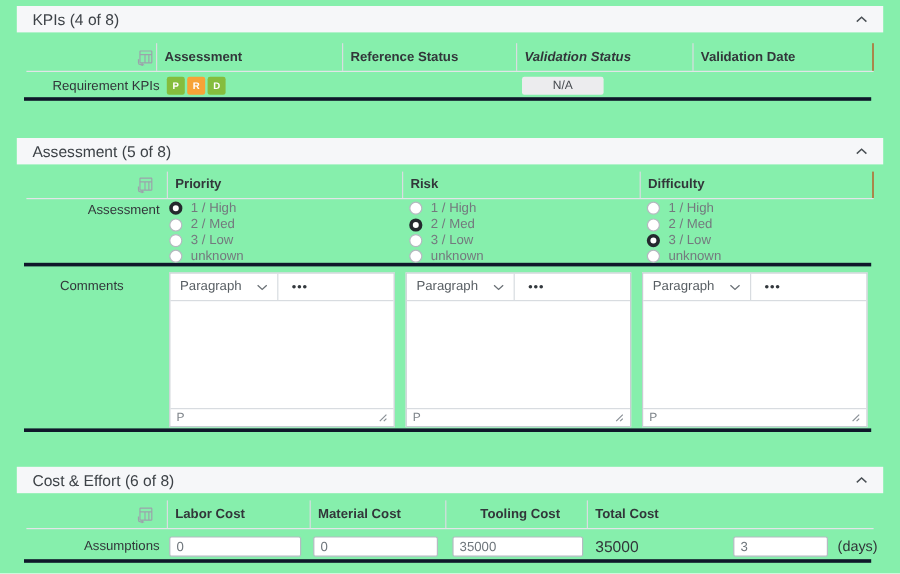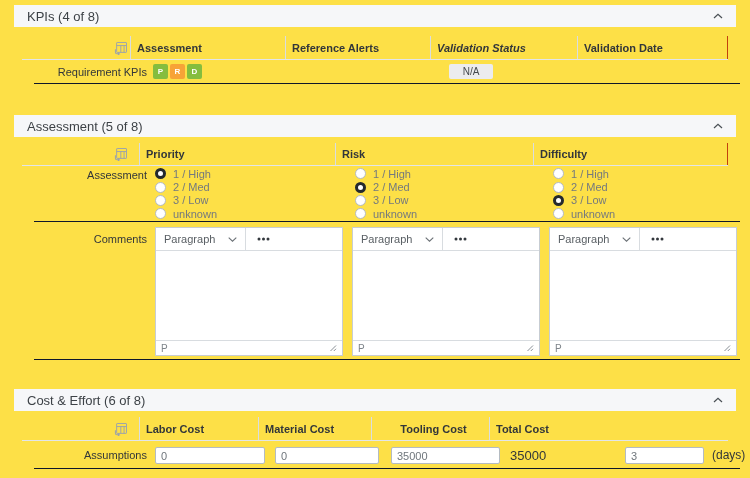--- a/index.html
+++ b/index.html
@@ -1,40 +1,40 @@
 <!DOCTYPE html>
 <html><head>
 <meta charset="utf-8">
 <style>
   html,body{margin:0;padding:0;background:#fff;}
-  .stage{position:relative;width:750px;height:478px;background:#fde047;overflow:hidden;
+  .stage{position:relative;width:750px;height:478px;background:#86efac;overflow:hidden;
          font-family:"Liberation Sans",sans-serif;color:#32363a;}
 
   .panel{position:absolute;left:0;right:0;}
   .panel-header{position:absolute;left:14px;width:722px;height:22px;background:#f6f7f9;
                 display:flex;align-items:center;justify-content:space-between;
                 padding:0 13px;box-sizing:border-box;cursor:pointer;}
   .panel-title{font-size:13px;color:#3d4247;}
   .collapse-btn{display:flex;align-items:center;}
 
   .thead{position:absolute;left:22px;width:706px;box-sizing:border-box;
          border-bottom:1px solid #e2e5e8;}
   .table-icon{position:absolute;left:92px;top:50%;transform:translateY(-50%);display:flex;cursor:pointer;}
   .th{position:absolute;top:0;bottom:0;border-left:1px solid #d9dde1;display:flex;align-items:center;
       padding-left:6px;box-sizing:border-box;font-size:11px;font-weight:700;color:#32363a;}
   .th.last{border-right:1px solid #c2410c;}
 
-  .trow{position:absolute;left:34px;width:706px;box-sizing:border-box;border-bottom:1px solid #0f172a;}
+  .trow{position:absolute;left:20px;width:706px;box-sizing:border-box;border-bottom:3px solid #0f172a;}
   .row-label{position:absolute;left:0;width:113px;text-align:right;font-size:11px;color:#32363a;}
 
   
   .badge-group{position:absolute;left:119px;top:4px;display:flex;gap:2px;}
   .kpi-badge{width:15px;height:15px;border-radius:2px;color:#fff;font-size:8px;font-weight:700;
              display:flex;align-items:center;justify-content:center;}
-  .na-badge{position:absolute;left:415px;top:4px;width:44px;height:15px;background:#ececee;
+  .na-badge{position:absolute;left:415px;top:4px;width:68px;height:15px;background:#ececee;
             border-radius:2px;font-size:10px;color:#45494e;display:flex;align-items:center;justify-content:center;}
 
   
   .radio-group{position:absolute;top:1px;}
   .radio-option{display:flex;align-items:center;height:13.4px;gap:7px;cursor:pointer;}
   .radio{width:11px;height:11px;border-radius:50%;border:1px solid #b4bac0;background:#fff;
          box-sizing:border-box;flex:0 0 auto;}
   .radio.selected{border:3.4px solid #24292e;}
   .radio-label{font-size:11px;color:#74797e;white-space:nowrap;}
 
@@ -81,21 +81,21 @@
         <svg width="14" height="14" viewBox="0 0 16 16" fill="none" stroke="#9ba3ab" stroke-width="1.1">
           <rect x="3" y="1.7" width="11.3" height="11.3" rx="0.6"></rect>
           <path d="M3 5.2 h11.3 M7.8 5.2 v7.8 M11.5 5.2 v7.8"></path>
           <path d="M1.6 9.5 v3.4 a1.8 1.8 0 0 0 1.8 1.8 h2.6 l-1.4 -1.4 m1.4 1.4 l-1.4 1.4" stroke-width="1.15"></path>
         </svg>
       </span>
       <div class="th" style="left:108px;width:155px;">
           <span>Assessment</span>
         </div>
       <div class="th" style="left:263px;width:145px;">
-          <span>Reference Alerts</span>
+          <span>Reference Status</span>
         </div>
       <div class="th" style="left:408px;width:147px;font-style:italic;">
           <span>Validation Status</span>
         </div>
       <div class="th last" style="left:555px;width:151px;">
           <span>Validation Date</span>
         </div>
     </div>
     <div class="trow" style="top:55px;height:24px;">
       <div class="row-label" style="top:0;line-height:24px;">Requirement KPIs</div>
@@ -191,21 +191,21 @@
           <span class="radio-label">3 / Low</span>
         </div>
         <div class="radio-option">
           <span class="radio"></span>
           <span class="radio-label">unknown</span>
         </div>
       </div>
     </div>
 
     <div class="trow" style="top:107px;height:138px;">
-      <div class="row-label" style="top:11px;">Comments</div>
+      <div class="row-label" style="top:11px;text-align:center;">Comments</div>
 
       <div class="editor" style="left:121px;">
         <div class="editor-toolbar">
           <div class="para-btn">
             <span class="para-label">Paragraph</span>
             <svg width="9" height="5" viewBox="0 0 9 5">
                 <path d="M0.7 0.7 L4.5 4.2 L8.3 0.7" fill="none" stroke="#6b7176" stroke-width="1.1"></path>
               </svg>
           </div>
           <div class="toolbar-sep"></div>

